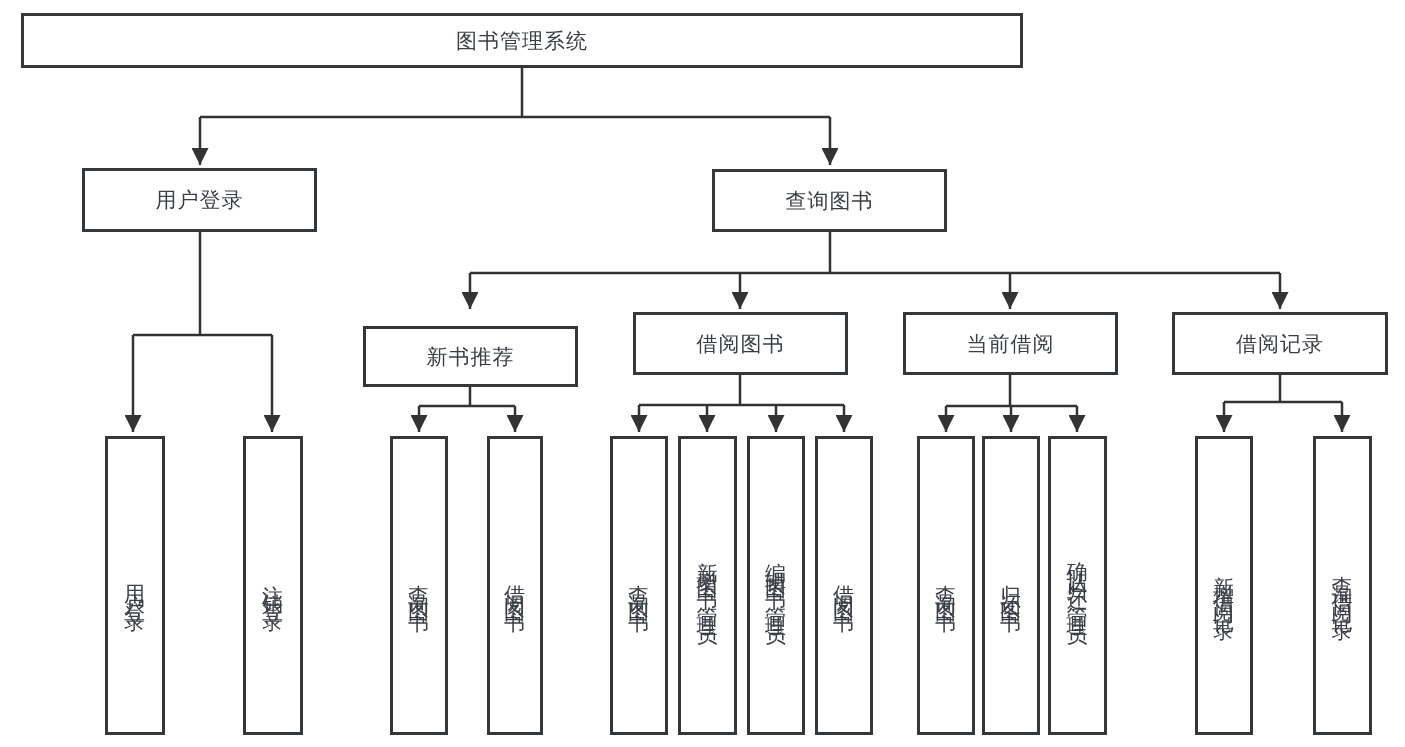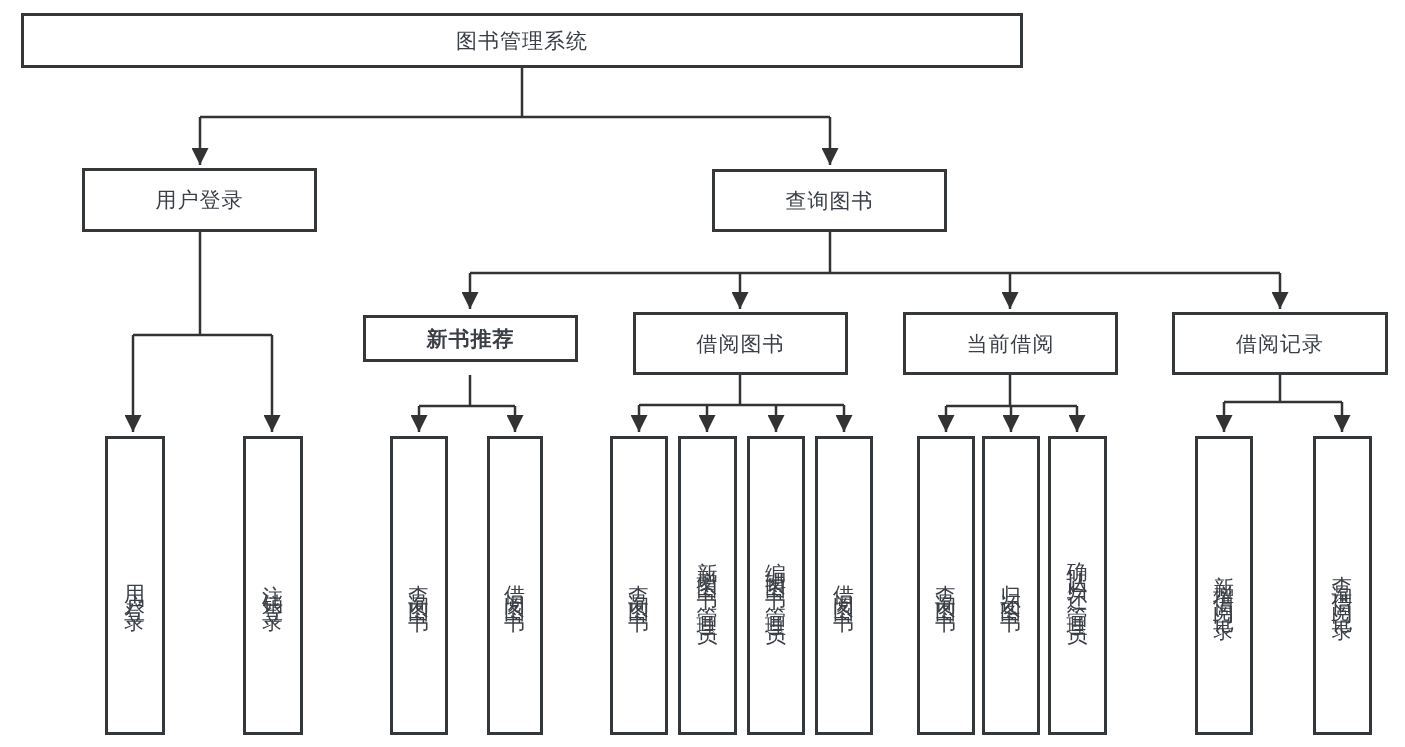--- a/index.html
+++ b/index.html
@@ -26,21 +26,21 @@
     text-orientation:mixed;
     font-size:21px;
     line-height:1;
     letter-spacing:9px;
     white-space:nowrap;
   }
   
   .n-root{left:21px;top:13px;width:1002px;height:55px;}
   .n-l2a{left:82px;top:168px;width:235px;height:64px;}
   .n-l2b{left:712px;top:169px;width:235px;height:63px;}
-  .n-l3a{left:363px;top:315px;width:215px;height:47px;font-weight:bold;}
+  .n-l3a{left:363px;top:326px;width:215px;height:61px;}
   .n-l3b{left:633px;top:312px;width:215px;height:63px;}
   .n-l3c{left:903px;top:312px;width:215px;height:63px;}
   .n-l3d{left:1172px;top:312px;width:216px;height:63px;}
   .leaf{top:436px;height:299px;}
   .lf1{left:105px;width:60px;}
   .lf2{left:243px;width:60px;}
   .lf3{left:390px;width:58px;}
   .lf4{left:487px;width:56px;}
   .lf5{left:610px;width:58px;}
   .lf6{left:678px;width:59px;}

